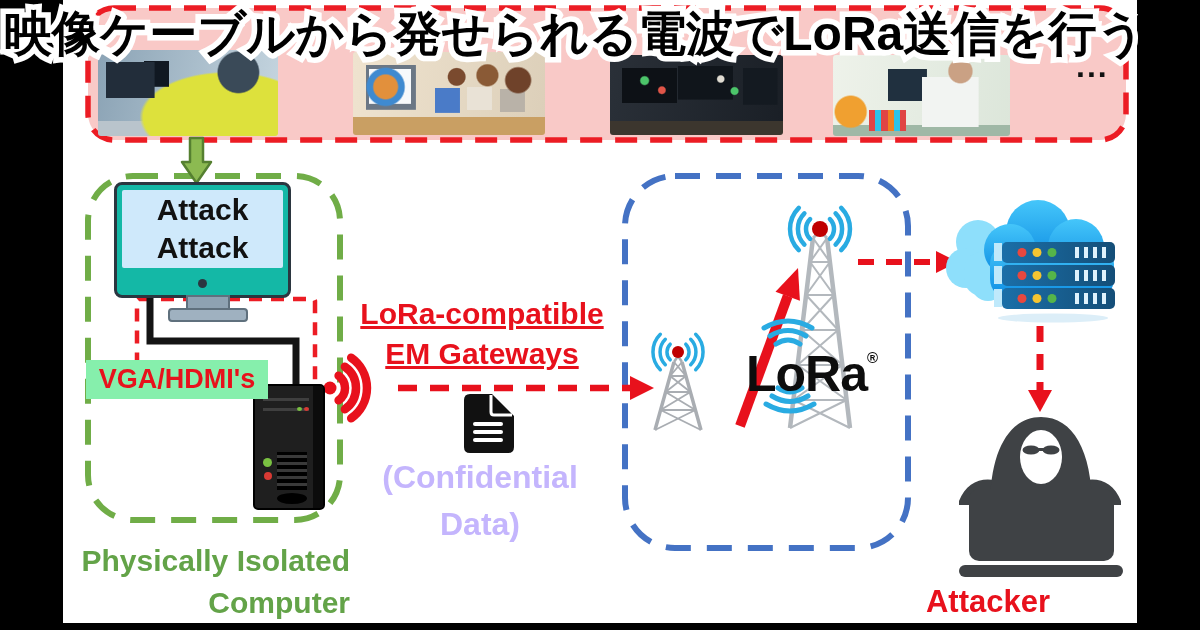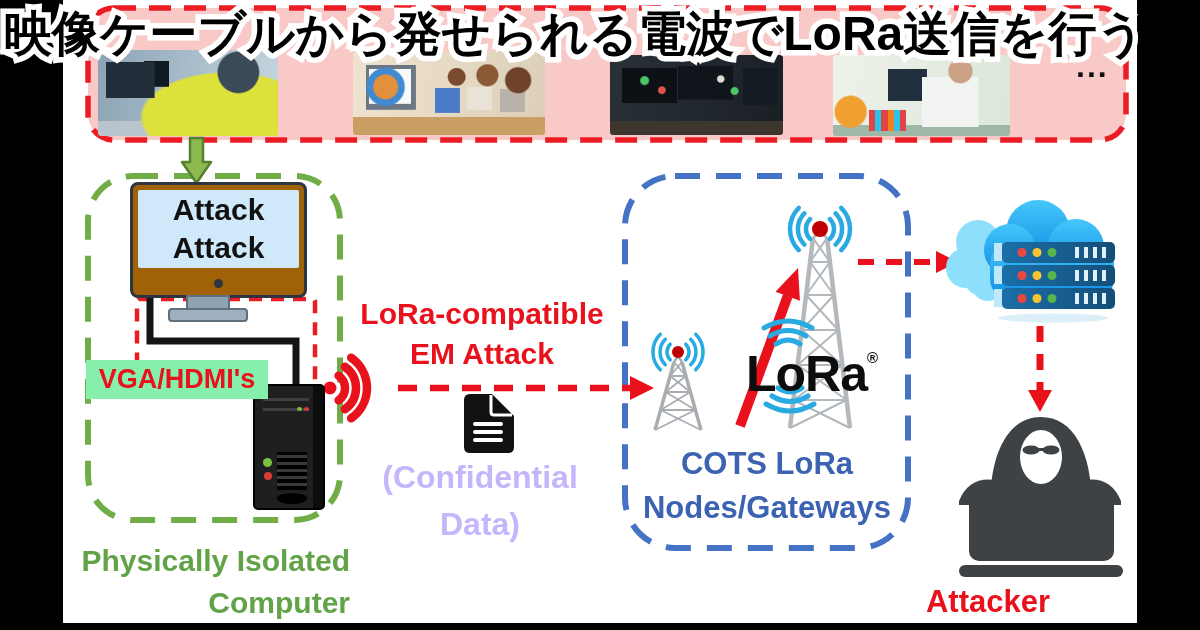--- a/index.html
+++ b/index.html
@@ -49,22 +49,22 @@
     linear-gradient(100deg,#eef2ea,#dce6da);}
   .ellipsis{position:absolute;left:1076px;top:48px;z-index:5;font-size:32px;font-weight:bold;
     color:#111;letter-spacing:2px;}
   
   .title{position:absolute;left:4px;top:8px;width:1196px;z-index:6;font-size:48px;line-height:52px;
     font-weight:900;white-space:nowrap;letter-spacing:0px;}
   .title .back{position:absolute;left:0;top:0;color:#fff;-webkit-text-stroke:11px #fff;
     text-shadow:0 0 2px #fff;}
   .title .front{position:absolute;left:0;top:0;color:#000;}
   
-  .monitor{position:absolute;left:130px;top:182px;width:171px;height:110px;z-index:4;
-    background:#a16207;border:3px solid #2b3640;border-radius:8px;}
+  .monitor{position:absolute;left:114px;top:182px;width:171px;height:110px;z-index:4;
+    background:#14b8a6;border:3px solid #2b3640;border-radius:8px;}
   .monitor .screen{position:absolute;left:5px;top:5px;right:5px;height:78px;background:#cfe9fb;
     border-radius:2px;display:flex;flex-direction:column;align-items:center;justify-content:center;}
   .monitor .screen span{font-size:30px;line-height:38px;font-weight:bold;color:#111;}
   .monitor .camera{position:absolute;left:50%;bottom:7px;width:9px;height:9px;margin-left:-5px;
     border-radius:50%;background:#2b3640;}
   .stand-neck{position:absolute;left:186px;top:295px;width:40px;height:16px;background:#8ea2b2;
     border:2px solid #5f707d;z-index:4;}
   .stand-base{position:absolute;left:168px;top:308px;width:76px;height:10px;background:#9fb1c0;
     border:2px solid #5f707d;border-radius:4px;z-index:4;}
   .pc{position:absolute;left:253px;top:384px;width:68px;height:122px;z-index:4;background:#1f1f1f;
@@ -72,21 +72,21 @@
   .pc .side{position:absolute;right:0;top:0;bottom:0;width:10px;background:#0c0c0c;border-radius:0 3px 3px 0;}
   .pc .slot{position:absolute;left:8px;right:14px;height:3px;background:#3f3f3f;}
   .pc .led{position:absolute;border-radius:50%;}
   .pc .grille{position:absolute;left:22px;top:66px;width:30px;height:38px;
     background:repeating-linear-gradient(0deg,#000 0 4px,#3a3a3a 4px 7px);}
   .pc .foot{position:absolute;left:22px;top:107px;width:30px;height:11px;background:#000;border-radius:50%;}
   
   .lbl{position:absolute;z-index:5;font-weight:bold;text-align:center;}
   .emr-label{left:86px;top:360px;width:182px;font-size:27px;line-height:35px;color:#e8111c;
     background:#86efac;padding:2px 0;}
-  .packets-label{left:348px;top:294px;width:268px;font-size:30px;line-height:40px;color:#e8111c;}
+  .packets-label{left:348px;top:294px;width:268px;font-size:30px;line-height:40px;color:#e8111c;text-decoration:underline;}
   .conf-label{left:368px;top:454px;width:224px;font-size:32px;line-height:47px;color:#c4b5fd;}
   .cots-label{left:628px;top:442px;width:278px;font-size:31px;line-height:44px;color:#3c63b1;}
   .phys-label{left:66px;top:540px;width:284px;font-size:30px;line-height:42px;color:#63a348;text-align:right;}
   .attacker-label{left:908px;top:584px;width:160px;font-size:31px;color:#e8111c;}
   
   .lora-logo{position:absolute;left:746px;top:330px;z-index:5;font-size:50px;font-weight:900;
     color:#0d0d0d;letter-spacing:-1px;line-height:56px;}
   .lora-logo sup{font-size:15px;font-weight:bold;vertical-align:28px;letter-spacing:0;}
 </style>
 </head>
@@ -214,29 +214,25 @@
     <div class="led" style="left:9px;top:86px;width:8px;height:8px;background:#d83a34"></div>
     <div class="grille"></div>
     <div class="foot"></div>
   </div>
 
   <div class="lbl emr-label">
     <div>VGA/HDMI's</div>
   </div>
   <div class="lbl packets-label">
     <div>LoRa-compatible</div>
-    <div>EM Attack</div>
+    <div>EM Gateways</div>
   </div>
   <div class="lbl conf-label">
     <div>(Confidential</div>
     <div>Data)</div>
-  </div>
-  <div class="lbl cots-label">
-    <div>COTS LoRa</div>
-    <div>Nodes/Gateways</div>
   </div>
   <div class="lbl phys-label">
     <div>Physically Isolated</div>
     <div>Computer</div>
   </div>
   <div class="lbl attacker-label">Attacker</div>
 
   <svg class="art" style="left:740px;top:308px" width="170" height="120" viewBox="0 0 170 120">
     <g stroke="#29abe2" stroke-width="5" fill="none" stroke-linecap="round">
       <path d="M36,36 Q48,28 60,36"></path>

